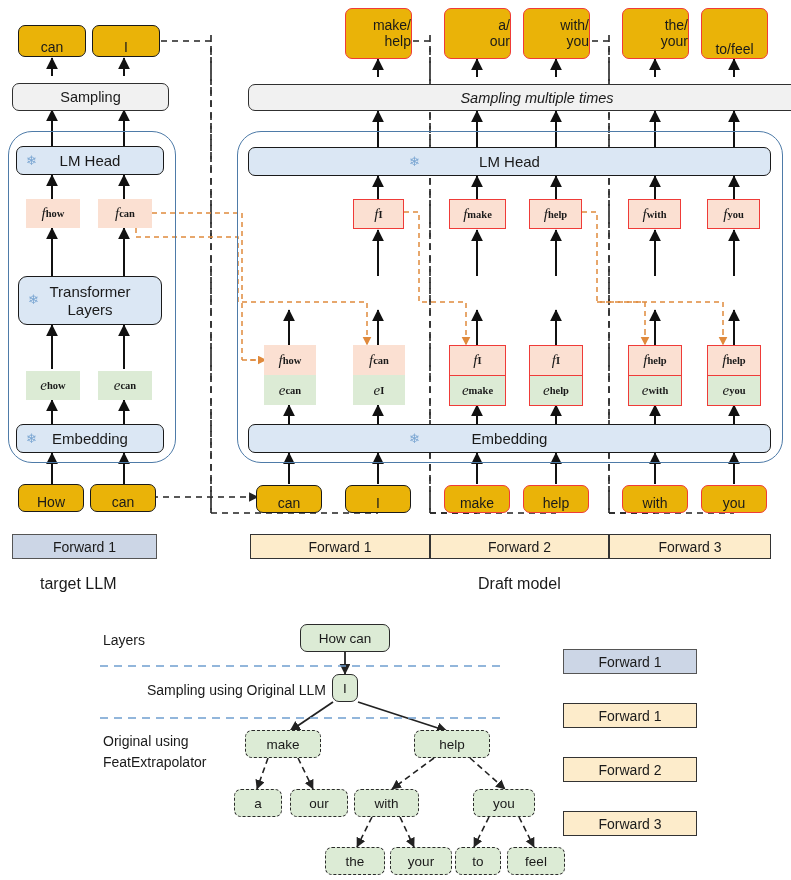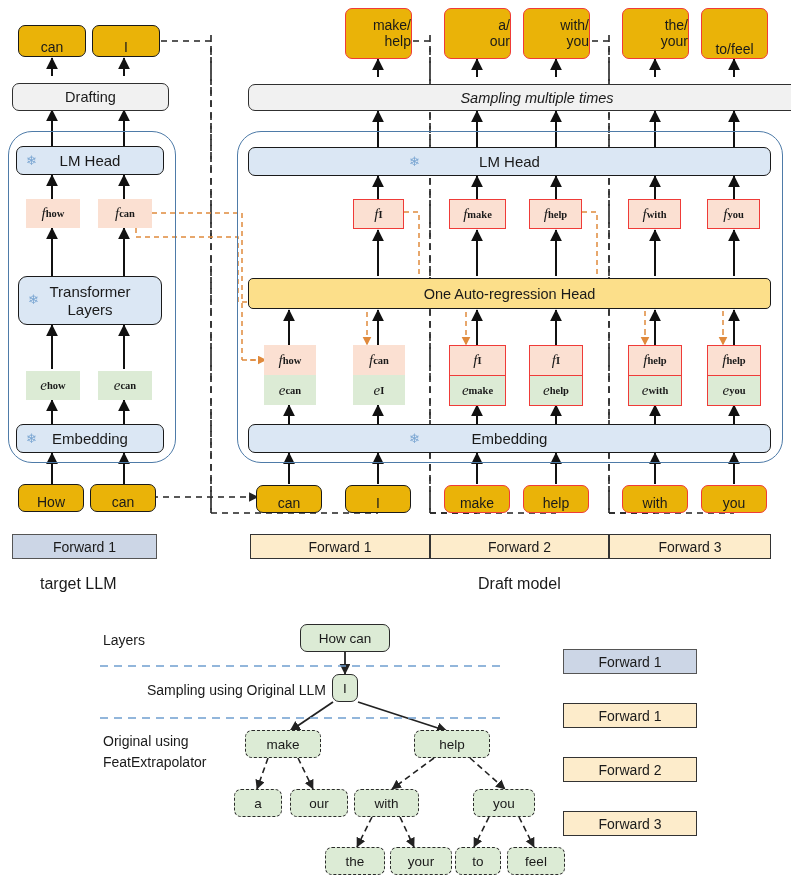--- a/index.html
+++ b/index.html
@@ -256,21 +256,21 @@
   <div class="abs container-outline" style="left:8px;top:131px;width:168px;height:332px;"></div>
 
   <div class="abs box" style="left:18px;top:25px;width:68px;height:32px;">
     <span>can</span>
   </div>
   <div class="abs box" style="left:92px;top:25px;width:68px;height:32px;">
     <span>I</span>
   </div>
 
   <div class="abs grayband" style="left:12px;top:83px;width:157px;height:28px;">
-    <span>Drafting</span>
+    <span>Sampling</span>
   </div>
 
   <div class="abs blueband" style="left:16px;top:146px;width:148px;height:29px;">
     <span class="snow abs" style="left:9px;top:7px;">❄</span>
     <span>LM Head</span>
   </div>
 
   <div class="abs fchip" style="left:26px;top:199px;width:54px;height:29px;">
     <span class="mathvar">f</span>
       <span class="sub">how</span>
@@ -361,23 +361,20 @@
   </div>
   <div class="abs fchip outlined-solo" style="left:628px;top:199px;width:53px;height:30px;">
     <span class="mathvar">f</span>
       <span class="sub">with</span>
   </div>
   <div class="abs fchip outlined-solo" style="left:707px;top:199px;width:53px;height:30px;">
     <span class="mathvar">f</span>
       <span class="sub">you</span>
   </div>
 
-  <div class="abs yellowband" style="left:248px;top:278px;width:523px;height:31px;">
-    <span>One Auto-regression Head</span>
-  </div>
 
   <div class="abs stack" style="left:264px;top:345px;width:52px;height:60px;display:flex;flex-direction:column;">
     <div class="fchip" style="height:30px;">
       <span class="mathvar">f</span>
         <span class="sub">how</span>
     </div>
     <div class="echip" style="height:30px;">
       <span class="mathvar">e</span>
         <span class="sub">can</span>
     </div>

